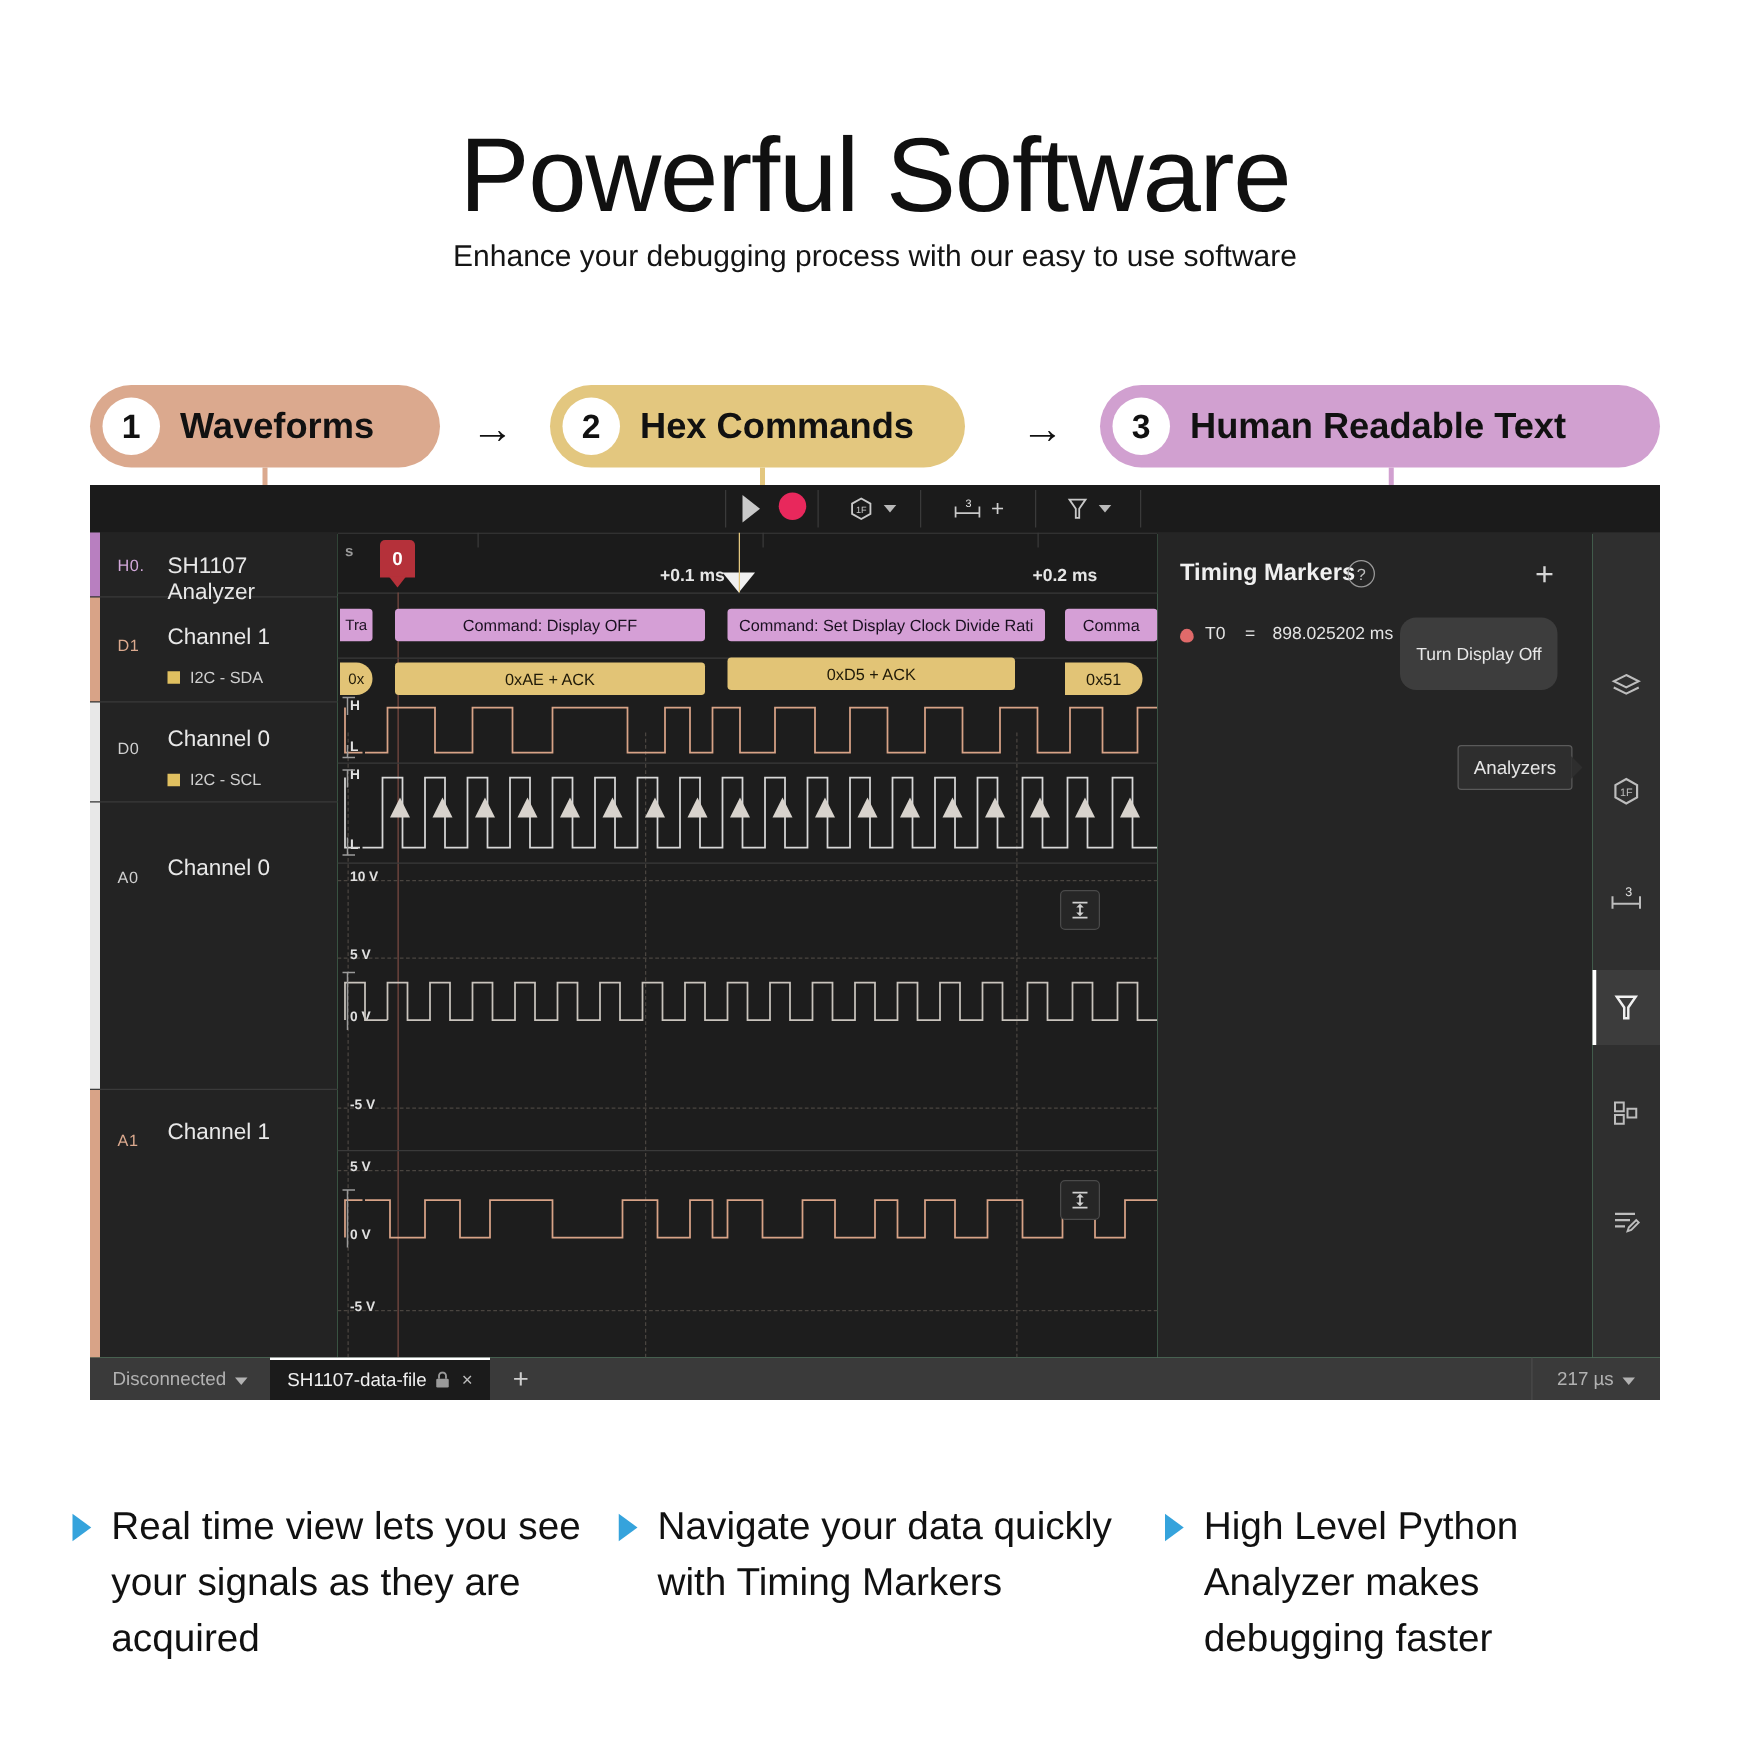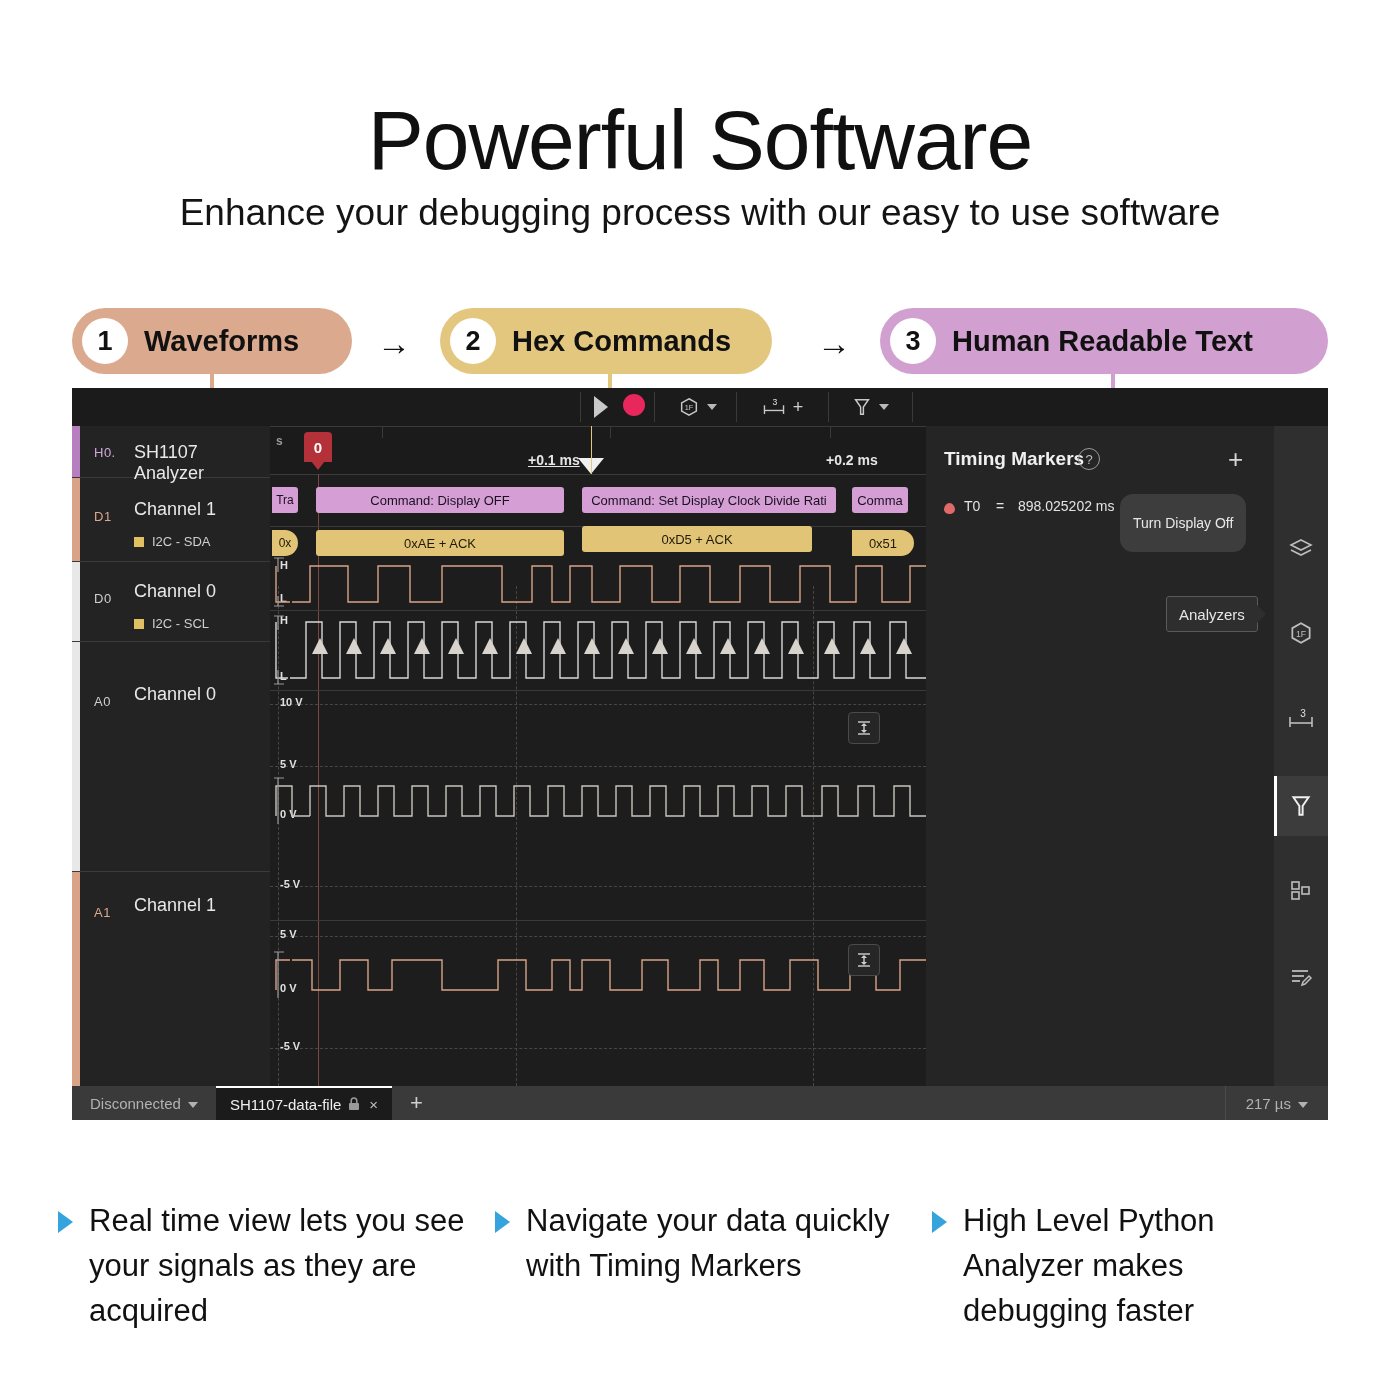--- a/index.html
+++ b/index.html
@@ -11,21 +11,21 @@
   }
   
   .hero-title{
     position:absolute;left:0;top:62px;width:1400px;text-align:center;
     font-size:84px;line-height:1;color:#101010;font-weight:400;
     letter-spacing:-1px;
     margin-top:36px;
   }
   .hero-sub{
     position:absolute;left:0;top:193px;width:1400px;text-align:center;
-    font-size:37px;line-height:1.1;color:#141414;font-weight:400;
+    font-size:24px;line-height:1.1;color:#141414;font-weight:400;
   }
 
   
   .steps{position:absolute;left:72px;top:308px;width:1256px;height:66px;}
   .badge{
     position:absolute;top:0;height:66px;border-radius:33px;
     display:flex;align-items:center;box-sizing:border-box;
   }
   .badge .num{
     width:46px;height:46px;border-radius:50%;background:#ffffff;
@@ -292,40 +292,40 @@
       <div class="cid" style="top:33px;color:#dba98e;">A1</div>
       <div class="cname" style="top:23px;">Channel 1</div>
     </div>
   </div>
 
   <div class="wavearea">
 
     <div class="ruler">
       <div class="rlabel" style="left:6px;top:8px;font-size:12px;color:#9a9a9a;">s</div>
       <div class="redflag" style="left:34px;top:6px;">0</div>
-      <div class="rlabel" style="left:258px;top:26px;text-decoration:underline;">+0.1 ms</div>
+      <div class="rlabel" style="left:258px;top:26px;">+0.1 ms</div>
       <div class="rlabel" style="left:556px;top:26px;">+0.2 ms</div>
       <div class="wtri" style="left:308px;top:32px;"></div>
       <div style="position:absolute;left:0;top:0;width:656px;height:1px;background:#3a3a3a;"></div>
       <div style="position:absolute;left:112px;top:0;width:1px;height:12px;background:#3a3a3a;"></div>
       <div style="position:absolute;left:340px;top:0;width:1px;height:12px;background:#3a3a3a;"></div>
       <div style="position:absolute;left:560px;top:0;width:1px;height:12px;background:#3a3a3a;"></div>
     </div>
 
     <div class="vline" style="left:48px;top:48px;height:612px;background:#7a4a42;"></div>
     <div class="vline" style="left:321px;top:0;height:48px;background:#e3c77f;"></div>
     <div class="vline" style="left:246px;top:160px;height:500px;border-left:1px dashed #4a4540;background:none;"></div>
     <div class="vline" style="left:543px;top:160px;height:500px;border-left:1px dashed #4a4540;background:none;"></div>
     <div class="vline" style="left:8px;top:160px;height:500px;border-left:1px dashed #4a4540;background:none;"></div>
 
     <div style="position:absolute;left:0;top:48px;width:656px;height:52px;">
       <div class="pill cmd tagleft" style="left:2px;top:13px;width:26px;font-size:12px;border-radius:0 3px 3px 0;">Tra</div>
       <div class="pill cmd" style="left:46px;top:13px;width:248px;">Command: Display OFF</div>
       <div class="pill cmd" style="left:312px;top:13px;width:254px;">Command: Set Display Clock Divide Rati</div>
-      <div class="pill cmd" style="left:582px;top:13px;width:56px;text-align:center;">Comma</div>
+      <div class="pill cmd" style="left:582px;top:13px;width:74px;text-align:center;">Comma</div>
     </div>
     <div class="rowline" style="top:100px;"></div>
 
     <div style="position:absolute;left:0;top:100px;width:656px;height:84px;">
       <div class="pill hex" style="left:2px;top:4px;width:26px;font-size:12px;border-radius:0 13px 13px 0;">0x</div>
       <div class="pill hex" style="left:46px;top:4px;width:248px;">0xAE + ACK</div>
       <div class="pill hex" style="left:312px;top:0;width:230px;">0xD5 + ACK</div>
       <div class="pill hex tagright" style="left:582px;top:4px;width:62px;">0x51</div>
 
       <div class="gv" style="left:10px;top:33px;">H</div>

